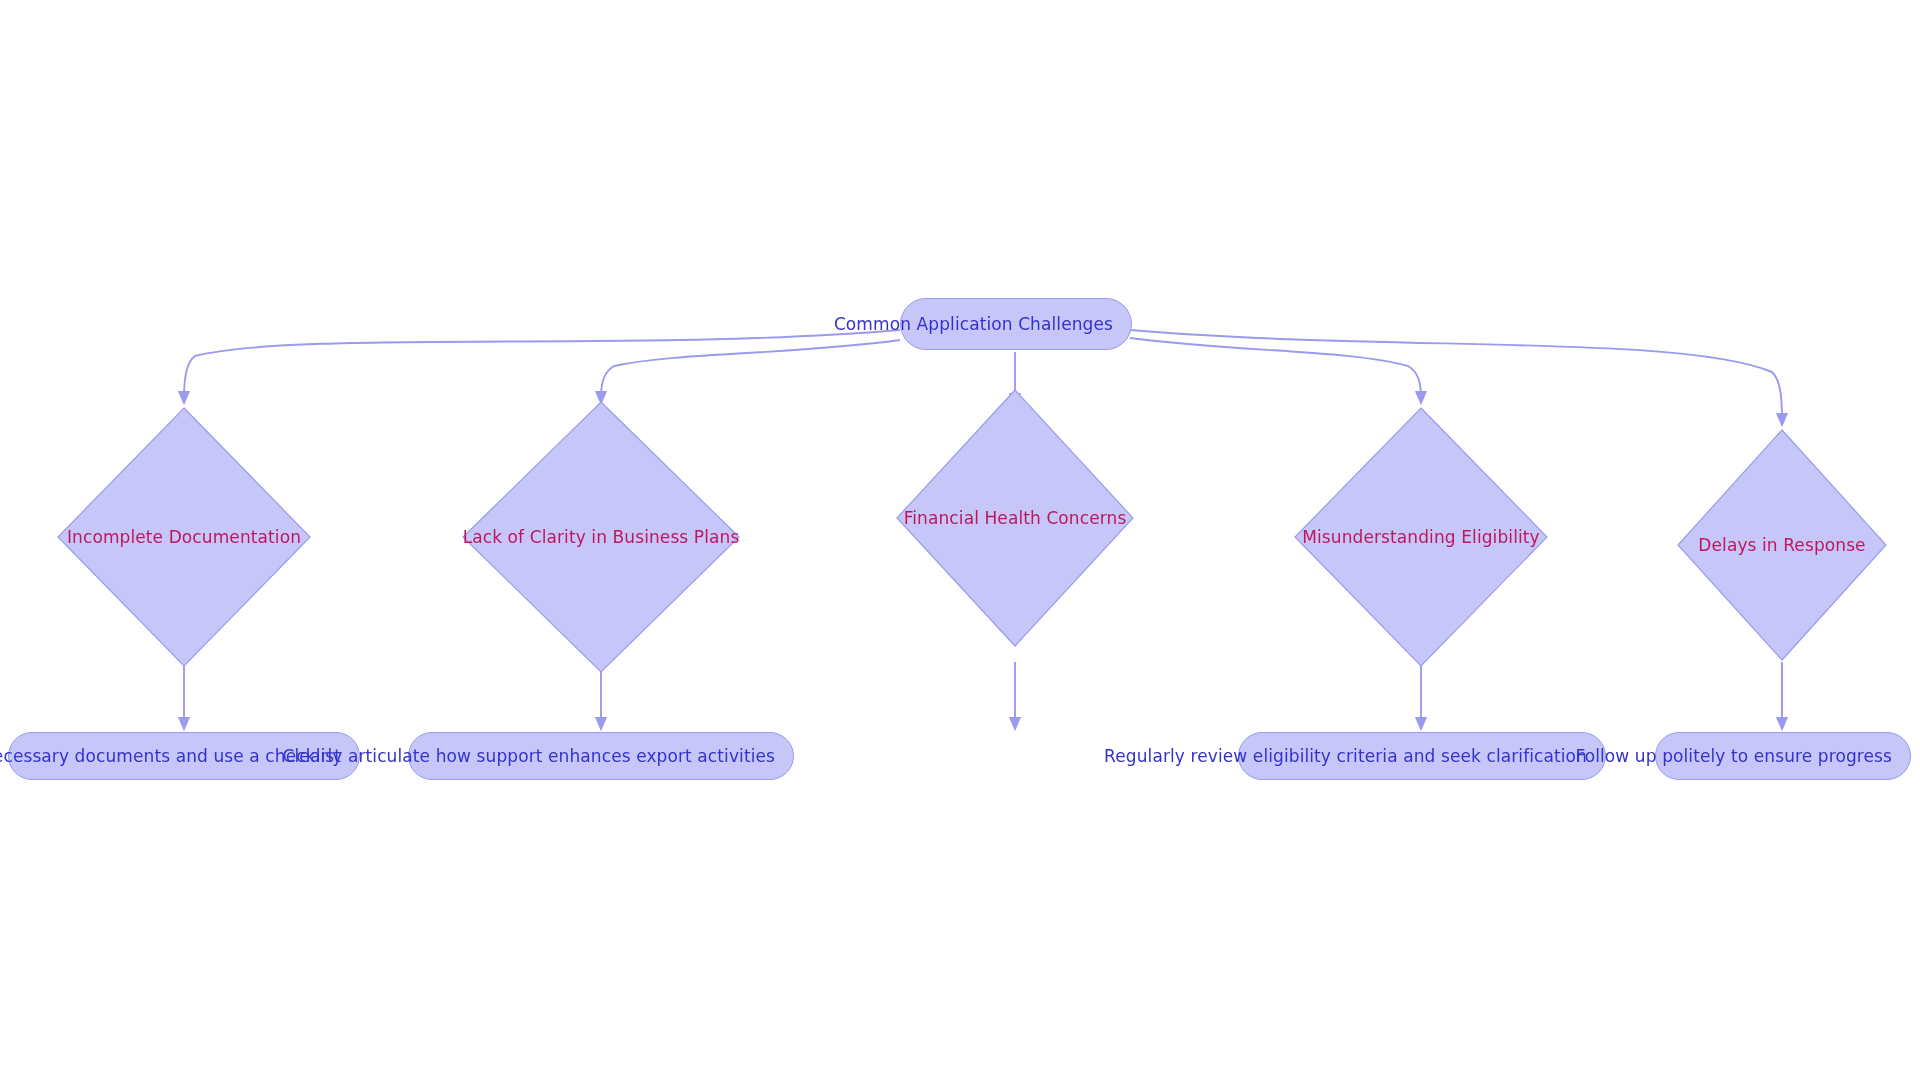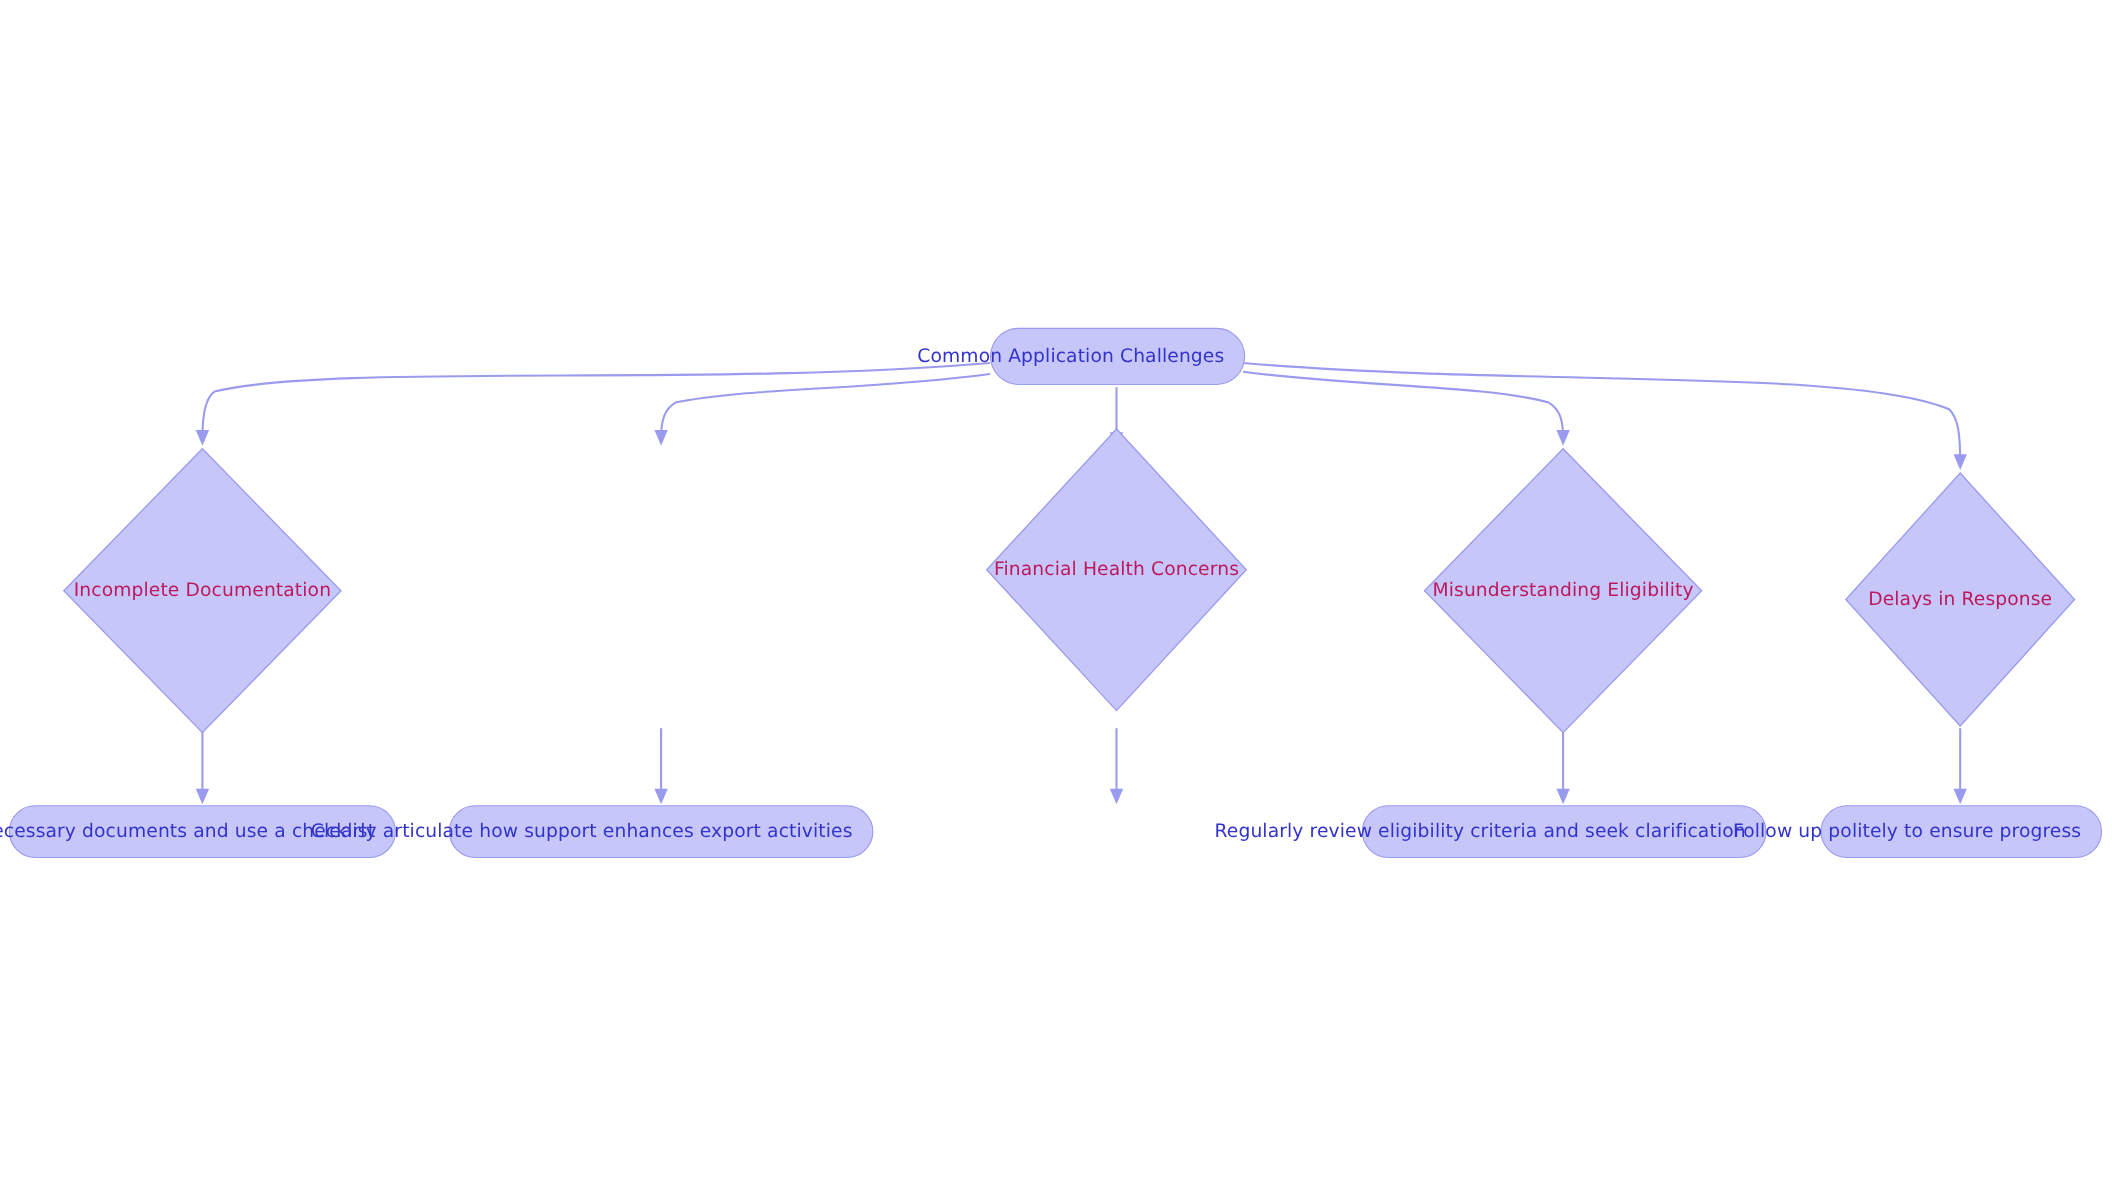--- a/index.html
+++ b/index.html
@@ -110,20 +110,26 @@
     <span>Common Application Challenges</span>
   </div>
 
   <div class="diamond-wrap" style="left:56px; top:406px; width:256px; height:262px;">
     <svg class="diamond-shape" width="256" height="262" viewBox="0 0 256 262" xmlns="http://www.w3.org/2000/svg">
       <polygon points="128,2 254,131 128,260 2,131" fill="#c6c6f9" stroke="#9a9aee" stroke-width="1.2"></polygon>
     </svg>
     <div class="diamond-label">Incomplete Documentation</div>
   </div>
 
+  <div class="diamond-wrap" style="left:461px; top:400px; width:280px; height:274px;">
+    <svg class="diamond-shape" width="280" height="274" viewBox="0 0 280 274" xmlns="http://www.w3.org/2000/svg">
+      <polygon points="140,2 278,137 140,272 2,137" fill="#c6c6f9" stroke="#9a9aee" stroke-width="1.2"></polygon>
+    </svg>
+    <div class="diamond-label">Lack of Clarity in Business Plans</div>
+  </div>
 
   <div class="diamond-wrap" style="left:895px; top:388px; width:240px; height:260px;text-align:center;">
     <svg class="diamond-shape" width="240" height="260" viewBox="0 0 240 260" xmlns="http://www.w3.org/2000/svg">
       <polygon points="120,2 238,130 120,258 2,130" fill="#c6c6f9" stroke="#9a9aee" stroke-width="1.2"></polygon>
     </svg>
     <div class="diamond-label">Financial Health Concerns</div>
   </div>
 
   <div class="diamond-wrap" style="left:1676px; top:428px; width:212px; height:234px;">
     <svg class="diamond-shape" width="212" height="234" viewBox="0 0 212 234" xmlns="http://www.w3.org/2000/svg">

